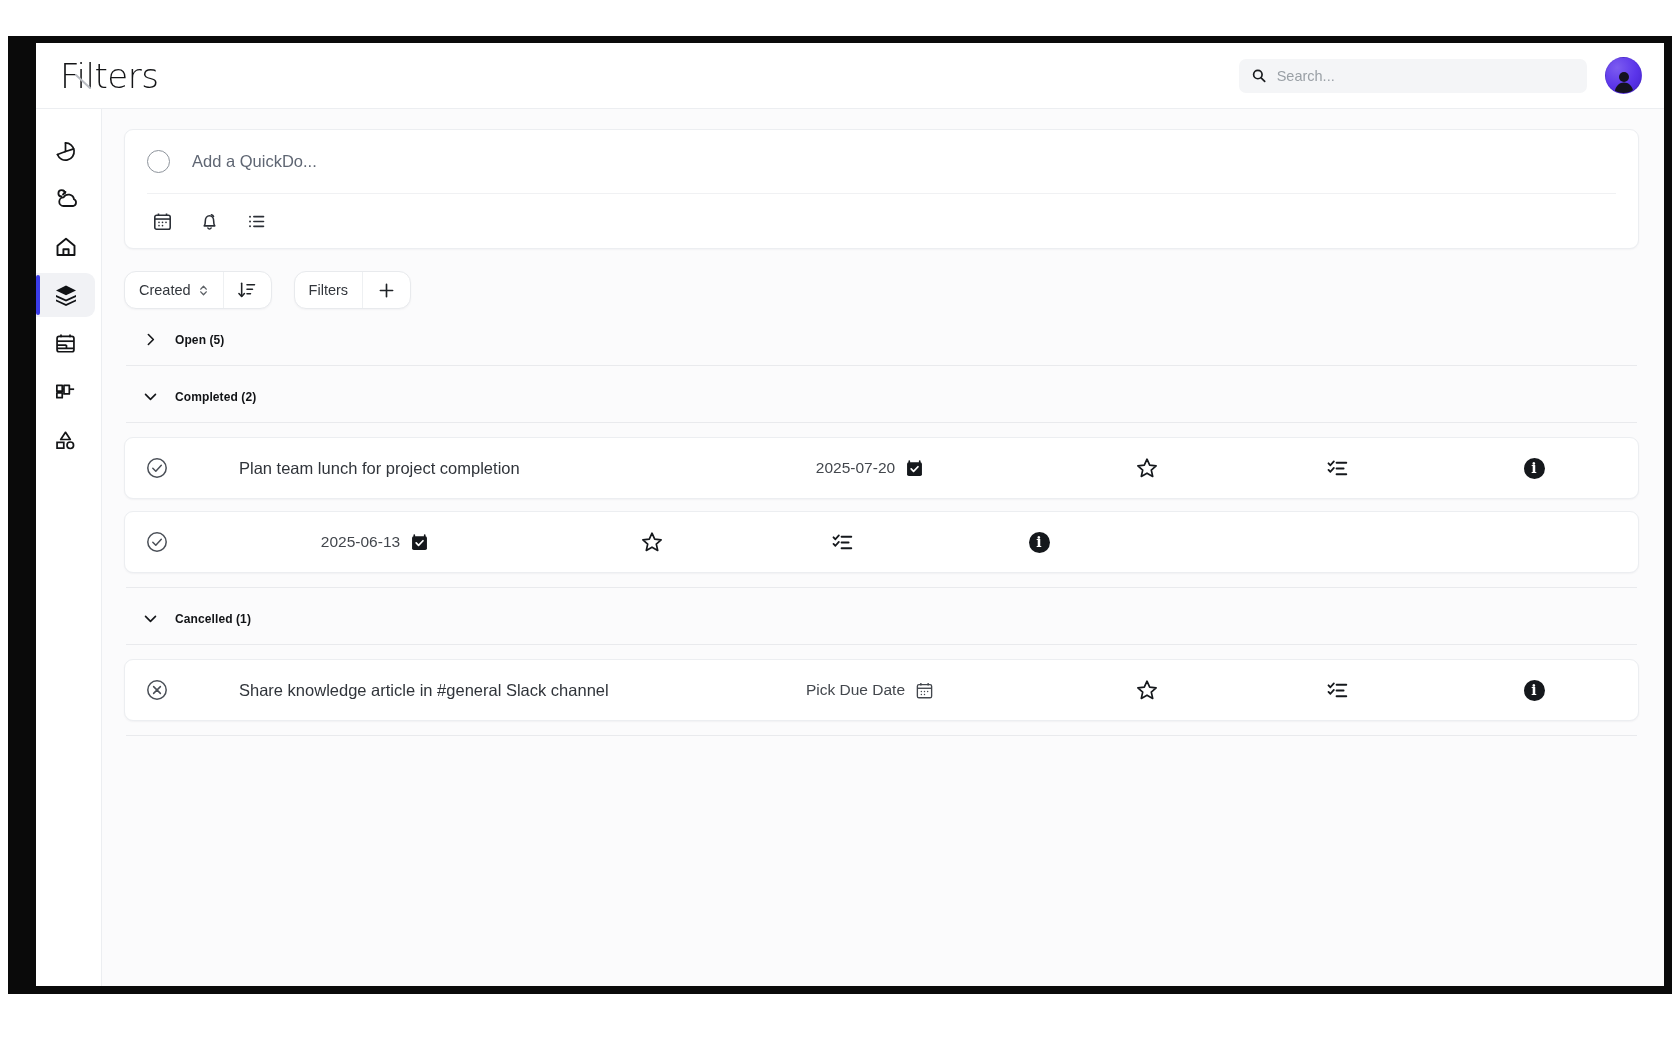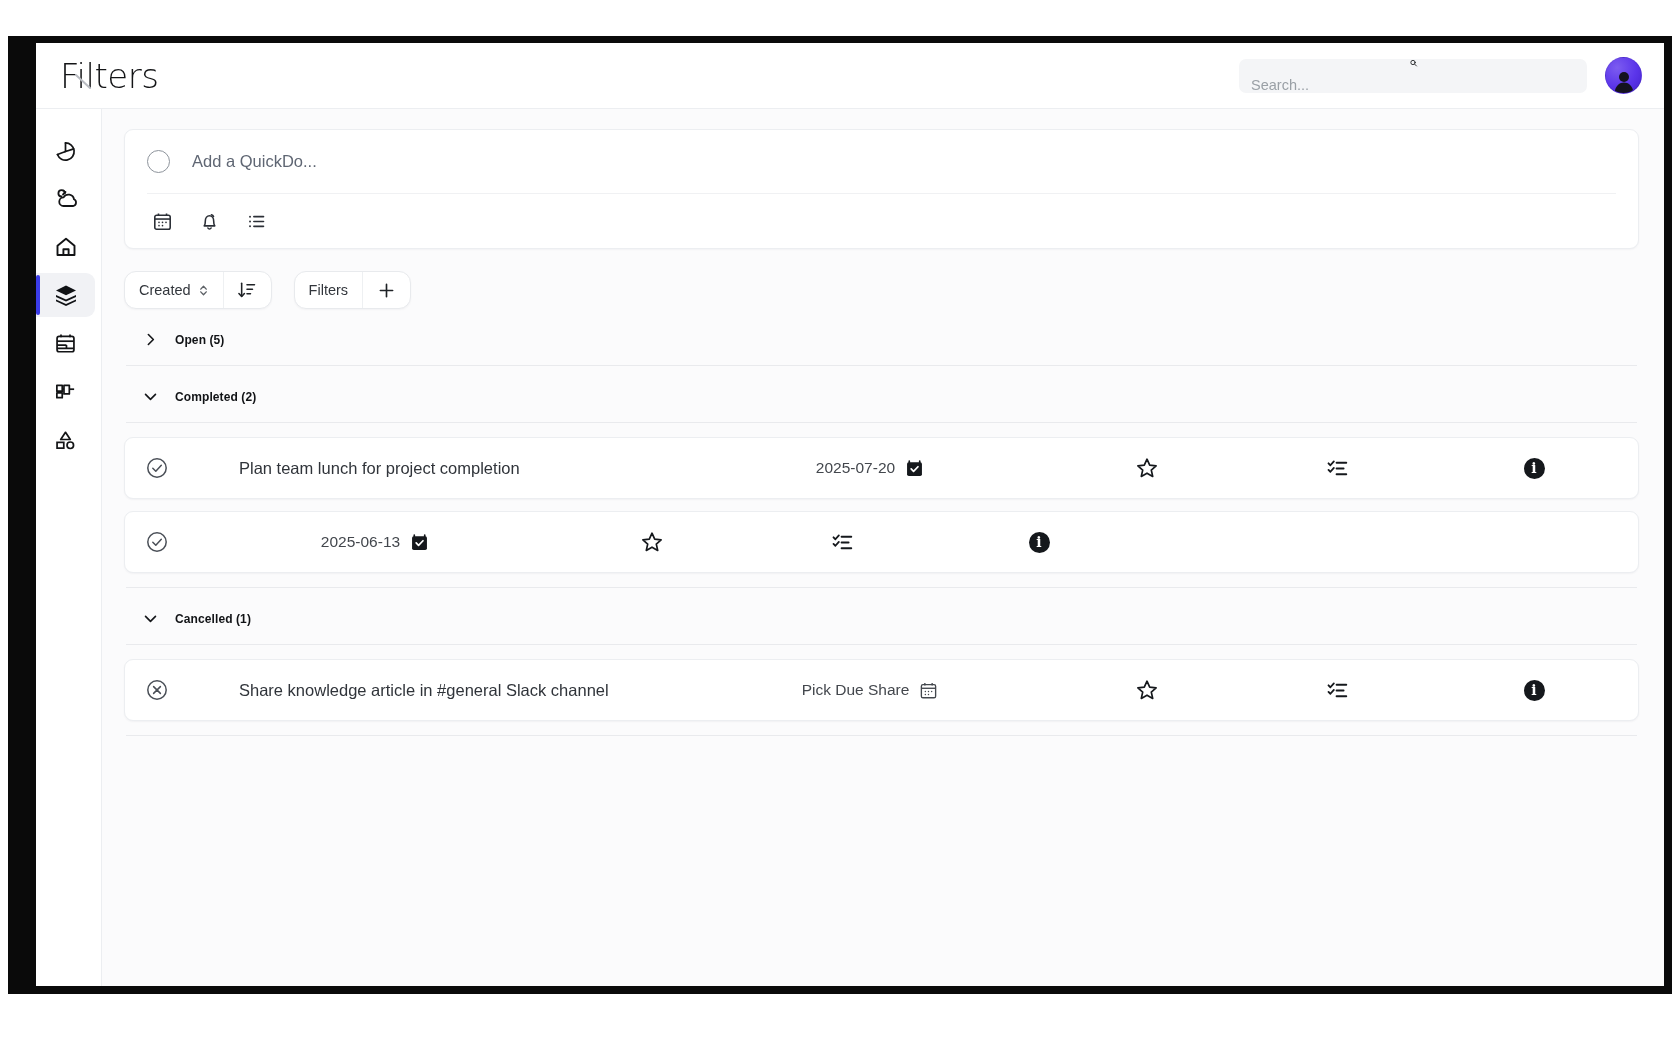--- a/index.html
+++ b/index.html
@@ -62,21 +62,20 @@
     margin-left: auto;
     display: flex; align-items: center; gap: 18px;
   }
   #search-box {
     width: 348px; height: 34px;
     background: #f4f5f7;
     border-radius: 7px;
     display: flex; align-items: center;
     padding: 0 12px;
     gap: 10px;
-    flex-direction: column;
   }
   #search-box input {
     border: 0; outline: 0; background: transparent;
     font-family: "Liberation Sans", sans-serif;
     font-size: 14.5px;
     color: #3c4043;
     width: 100%;
   }
   #search-box input::placeholder { color: #9aa0a6; }
   #avatar {
@@ -490,21 +489,21 @@
               <div style="padding-top: 14px;">
                 <div class="task-row">
                   <span class="task-state">
                     <svg width="24" height="24" viewBox="0 0 24 24" fill="none" stroke="#4a4f57" stroke-width="1.5" stroke-linecap="round">
                       <circle cx="12" cy="12" r="9.2"></circle>
                       <path d="M8.6 8.6 L15.4 15.4 M15.4 8.6 L8.6 15.4"></path>
                     </svg>
                   </span>
                   <span class="task-title">Share knowledge article in #general Slack channel</span>
                   <span class="task-due">
-                    <span>Pick Due Share</span>
+                    <span>Pick Due Date</span>
                     <span style="display:flex">
                       <svg width="19" height="19" viewBox="0 0 24 24" fill="none" stroke="#43474d" stroke-width="1.7" stroke-linejoin="round">
                         <rect x="3" y="4.6" width="18" height="16.6" rx="2"></rect>
                         <path d="M3 9.2 L21 9.2"></path>
                         <path d="M7.4 2.6 L7.4 5.8 M16.6 2.6 L16.6 5.8"></path>
                         <circle cx="8" cy="13.2" r=".9" fill="#43474d" stroke="none"></circle>
                         <circle cx="12" cy="13.2" r=".9" fill="#43474d" stroke="none"></circle>
                         <circle cx="16" cy="13.2" r=".9" fill="#43474d" stroke="none"></circle>
                         <circle cx="8" cy="17.1" r=".9" fill="#43474d" stroke="none"></circle>
                         <circle cx="12" cy="17.1" r=".9" fill="#43474d" stroke="none"></circle>

